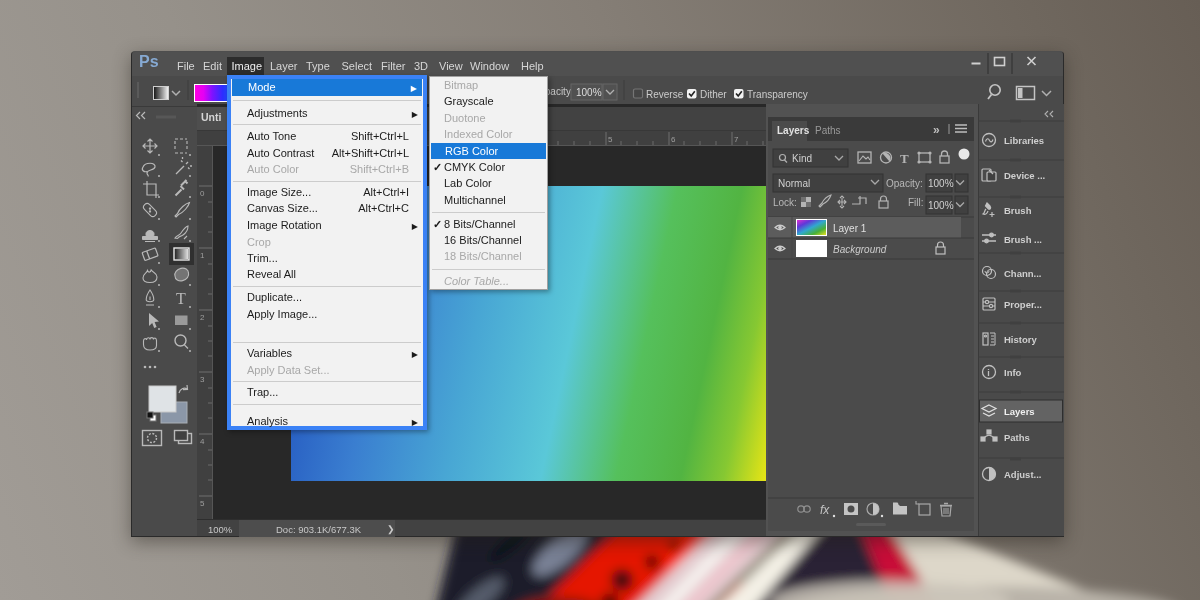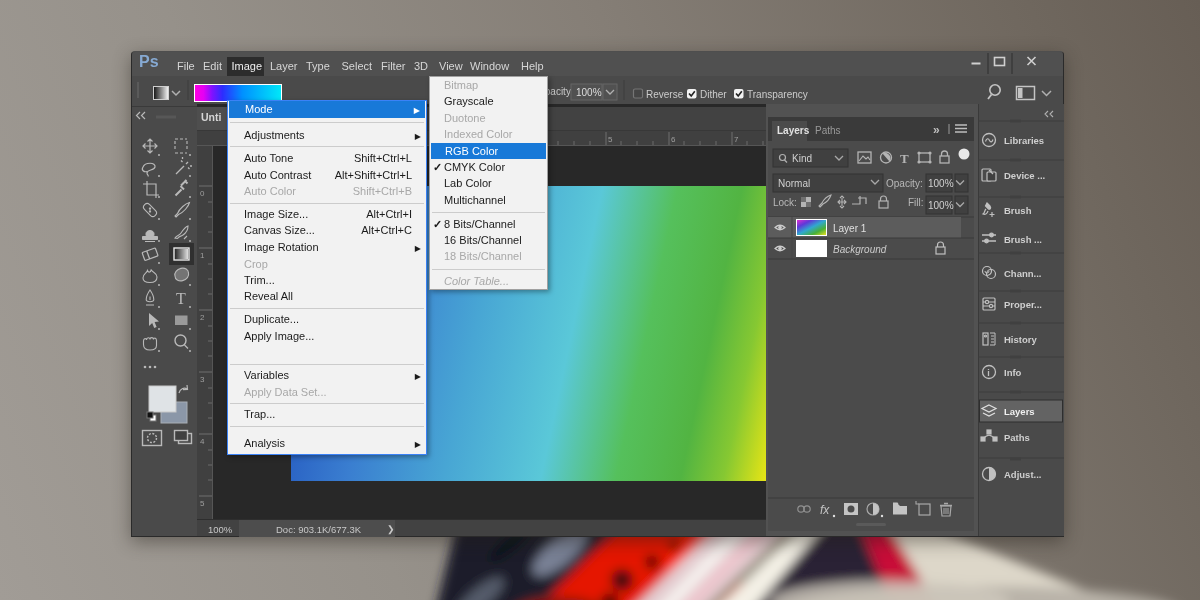--- a/index.html
+++ b/index.html
@@ -27,21 +27,21 @@
 #hruler{position:absolute;left:197px;top:130px;width:569px;height:16px;background:#404040;border-bottom:1px solid #565656;border-top:1px solid #383838;}
 #vruler{position:absolute;left:197px;top:146px;width:16px;height:373px;background:#404040;border-right:1px solid #565656;}
 #canvas{position:absolute;left:291px;top:186px;width:475px;height:295px;
 background:linear-gradient(102deg,#2050b8 0%,#2a62c4 10%,#3a7ed0 22%,#48a6d4 40%,#5ac8d8 58%,#55c05c 72%,#52b442 84%,#86c832 92%,#e8e515 100%);}
 #statusbar{position:absolute;left:197px;top:519px;width:569px;height:17px;background:#424242;border-top:1px solid #2e2e2e;color:#c8c8c8;font-size:9.5px;}
 
 #dock{position:absolute;left:766px;top:104px;width:298px;height:432px;background:#525252;}
 #lpanel{position:absolute;left:768px;top:117px;width:206px;height:414px;background:#4b4b4b;}
 #istrip{position:absolute;left:978px;top:104px;width:86px;height:432px;background:#4a4a4a;border-left:1px solid #3a3a3a;}
 
-#menu{position:absolute;left:227px;top:75px;width:200px;height:355px;background:#f2f2f2;border:1px solid #3b82f6;box-shadow:2px 2px 5px rgba(0,0,0,.35);margin-top:25px;}
+#menu{position:absolute;left:227px;top:75px;width:200px;height:355px;background:#f2f2f2;border:4px solid #3b82f6;box-shadow:2px 2px 5px rgba(0,0,0,.35);}
 #submenu{position:absolute;left:429px;top:76px;width:119px;height:214px;background:#f2f2f2;border:1px solid #a0a0a0;box-shadow:2px 2px 5px rgba(0,0,0,.35);}
 .mi{position:absolute;left:0;width:100%;height:17px;line-height:17px;font-size:11px;color:#1b1b1b;}
 .mi .lbl{position:absolute;left:16px;}
 .mi .sc{position:absolute;right:14px;}
 .mi .arr{position:absolute;right:5px;font-size:8px;top:1px;}
 .gray{color:#a8a8a8 !important;}
 .msep{position:absolute;left:2px;right:2px;height:1px;background:#cccccc;}
 .hl{background:#1879d8;color:#ffffff !important;left:1px !important;width:calc(100% - 2px) !important;}
 .smi{position:absolute;left:0;width:100%;height:16.4px;line-height:16.4px;font-size:11px;color:#1b1b1b;}
 .smi .lbl{position:absolute;left:14px;}

